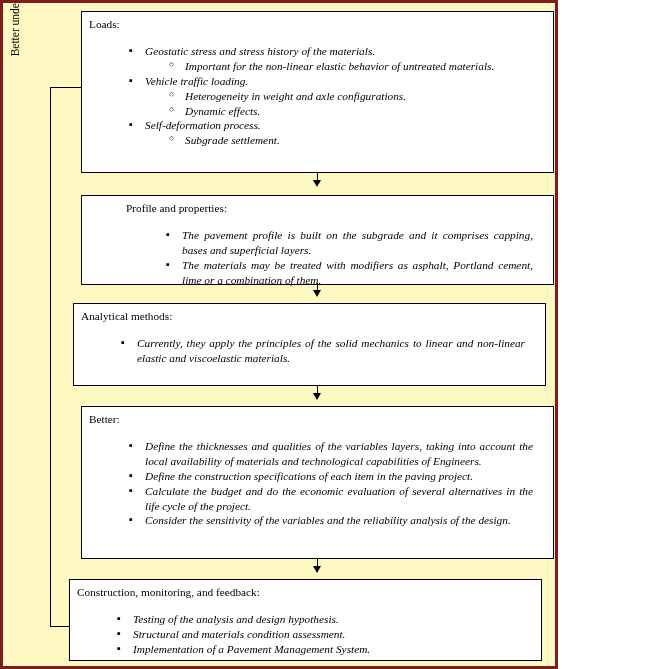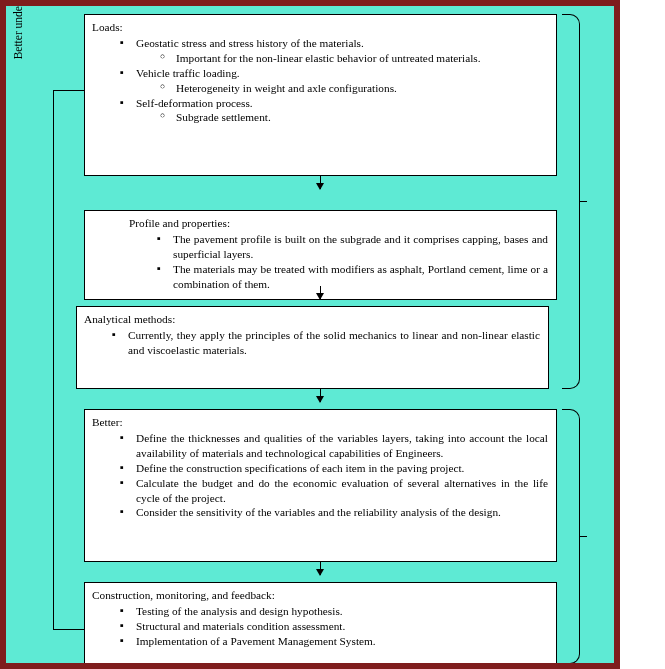--- a/index.html
+++ b/index.html
@@ -6,25 +6,25 @@
     margin: 0;
     padding: 0;
     background: #ffffff;
   }
   body {
     font-family: "Liberation Serif", serif;
     color: #000000;
   }
   #page {
     position: relative;
-    width: 620px;
+    width: 558px;
     height: 669px;
     box-sizing: border-box;
-    border: 6px solid #7f1d1d;
-    background: #5eead4;
+    border: 3px solid #7f1d1d;
+    background: #fef9c3;
     overflow: hidden;
   }
 
   
   .left-label {
     position: absolute;
     left: 6px;
     top: 150px;
     width: 360px;
     height: 18px;
@@ -66,22 +66,23 @@
     padding: 5px 8px 5px 7px;
     font-size: 11.3px;
     line-height: 1.32;
   }
   .box-title {
     margin: 0 0 1px 0;
     font-weight: normal;
   }
   ul.lvl1 {
     list-style: none;
-    margin: 0;
+    margin: 12px;
     padding: 0 0 0 44px;
+    font-style: italic;
   }
   ul.lvl1 > li {
     position: relative;
     margin: 0 0 0 0;
     padding: 0 0 0 0;
     text-align: justify;
   }
   ul.lvl1 > li::before {
     content: "\25AA";
     position: absolute;
@@ -101,24 +102,24 @@
   ul.lvl2 > li::before {
     content: "\25CB";
     position: absolute;
     left: -16px;
     top: 0px;
     font-size: 8.5px;
   }
 
   
   #box-loads      { left: 78px;  top: 8px;   width: 473px; height: 162px; }
-  #box-profile    { left: 78px;  top: 204px; width: 473px; height: 90px; padding-left: 44px;  }
+  #box-profile    { left: 78px;  top: 192px; width: 473px; height: 90px; padding-left: 44px;  }
   #box-analytical { left: 70px;  top: 300px; width: 473px; height: 83px;  }
   #box-design     { left: 78px;  top: 403px; width: 473px; height: 153px; }
-  #box-construction { left: 78px; top: 576px; width: 473px; height: 82px; }
+  #box-construction { left: 66px; top: 576px; width: 473px; height: 82px; }
 
   
   .connector {
     position: absolute;
     left: 314px;
     width: 1px;
     background: #000;
   }
   .connector::after {
     content: "";
@@ -196,20 +197,21 @@
       <li>
         <span>Geostatic stress and stress history of the materials.</span>
         <ul class="lvl2">
           <li>Important for the non-linear elastic behavior of untreated materials.</li>
         </ul>
       </li>
       <li>
         <span>Vehicle traffic loading.</span>
         <ul class="lvl2">
           <li>Heterogeneity in weight and axle configurations.</li>
+          <li>Dynamic effects.</li>
         </ul>
       </li>
       <li>
         <span>Self-deformation process.</span>
         <ul class="lvl2">
           <li>Subgrade settlement.</li>
         </ul>
       </li>
     </ul>
   </div>

